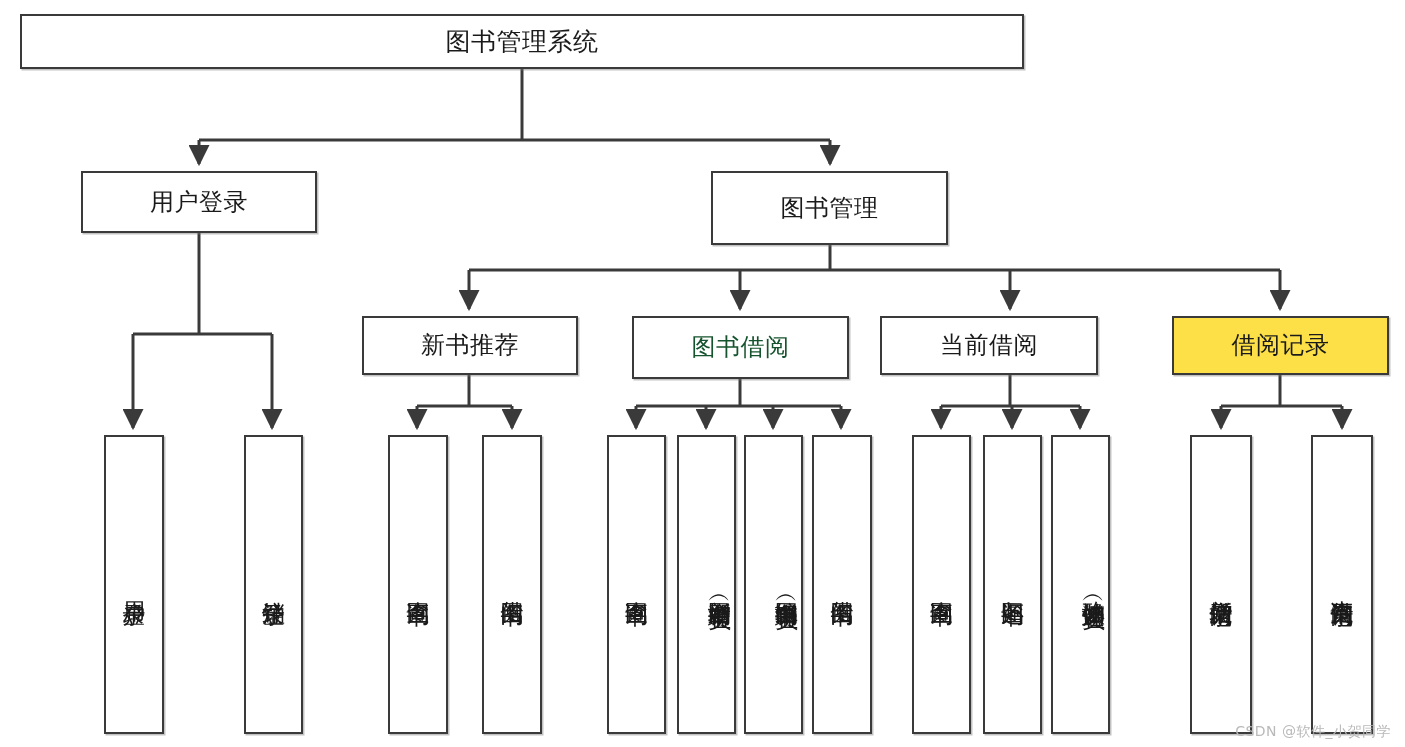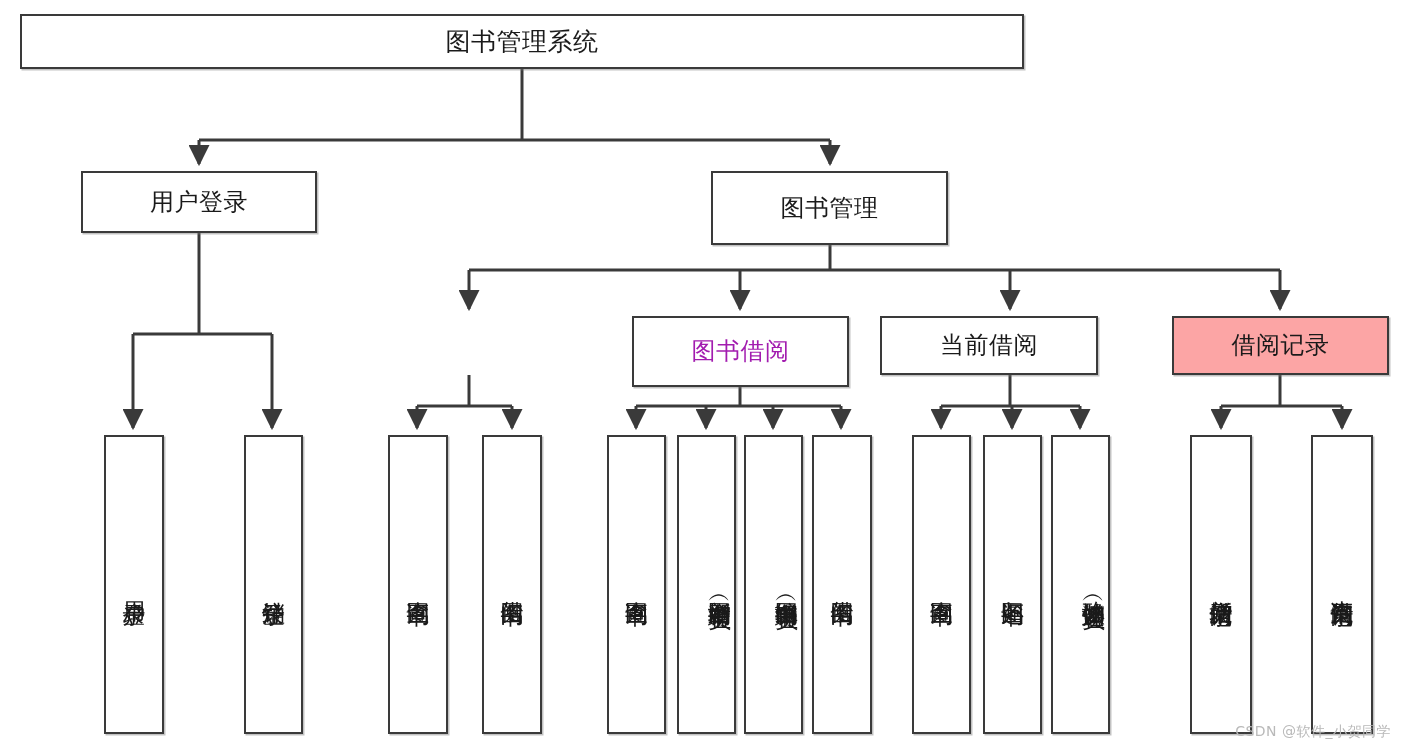--- a/index.html
+++ b/index.html
@@ -129,27 +129,30 @@
     <span>图书管理系统</span>
   </div>
 
   <div class="node node-h" id="node-l1-0" style="left: 81px; top: 171px; width: 236px; height: 62px; border-color: rgb(58, 58, 58); background: rgb(255, 255, 255); color: rgb(26, 26, 26);">
     <span>用户登录</span>
   </div>
   <div class="node node-h" id="node-l1-1" style="left: 711px; top: 171px; width: 237px; height: 74px; border-color: rgb(58, 58, 58); background: rgb(255, 255, 255); color: rgb(26, 26, 26);">
     <span>图书管理</span>
   </div>
 
-  <div class="node node-h" id="node-l2-1" style="left: 632px; top: 316px; width: 217px; height: 71px; border-color: rgb(58, 58, 58); background: rgb(255, 255, 255); color: #a21caf; text-align: center;">
+  <div class="node node-h" id="node-l2-0" style="left: 362px; top: 316px; width: 216px; height: 59px; border-color: rgb(58, 58, 58); background: rgb(255, 255, 255); color: rgb(26, 26, 26);">
+    <span>新书推荐</span>
+  </div>
+  <div class="node node-h" id="node-l2-1" style="left: 632px; top: 316px; width: 217px; height: 63px; border-color: rgb(58, 58, 58); background: rgb(255, 255, 255); color: #14532d; text-align: center;">
     <span>图书借阅</span>
   </div>
   <div class="node node-h" id="node-l2-2" style="left: 880px; top: 316px; width: 218px; height: 59px; border-color: rgb(58, 58, 58); background: rgb(255, 255, 255); color: rgb(26, 26, 26);">
     <span>当前借阅</span>
   </div>
-  <div class="node node-h" id="node-l2-3" style="left: 1172px; top: 316px; width: 217px; height: 59px; border-color: rgb(58, 58, 58); background: #fca5a5; color: rgb(26, 26, 26);">
+  <div class="node node-h" id="node-l2-3" style="left: 1172px; top: 316px; width: 217px; height: 59px; border-color: rgb(58, 58, 58); background: #fde047; color: rgb(26, 26, 26);">
     <span>借阅记录</span>
   </div>
 
   <div class="node node-v push" id="node-leaf-0" style="left: 104px; top: 435px; width: 60px; height: 299px; border-color: rgb(58, 58, 58); background: rgb(255, 255, 255); color: rgb(26, 26, 26);">
     <span>用户登录</span>
   </div>
   <div class="node node-v push" id="node-leaf-1" style="left: 244px; top: 435px; width: 59px; height: 299px; border-color: rgb(58, 58, 58); background: rgb(255, 255, 255); color: rgb(26, 26, 26);">
     <span>注销登录</span>
   </div>
   <div class="node node-v push" id="node-leaf-2" style="left: 388px; top: 435px; width: 60px; height: 299px; border-color: rgb(58, 58, 58); background: rgb(255, 255, 255); color: rgb(26, 26, 26);">

